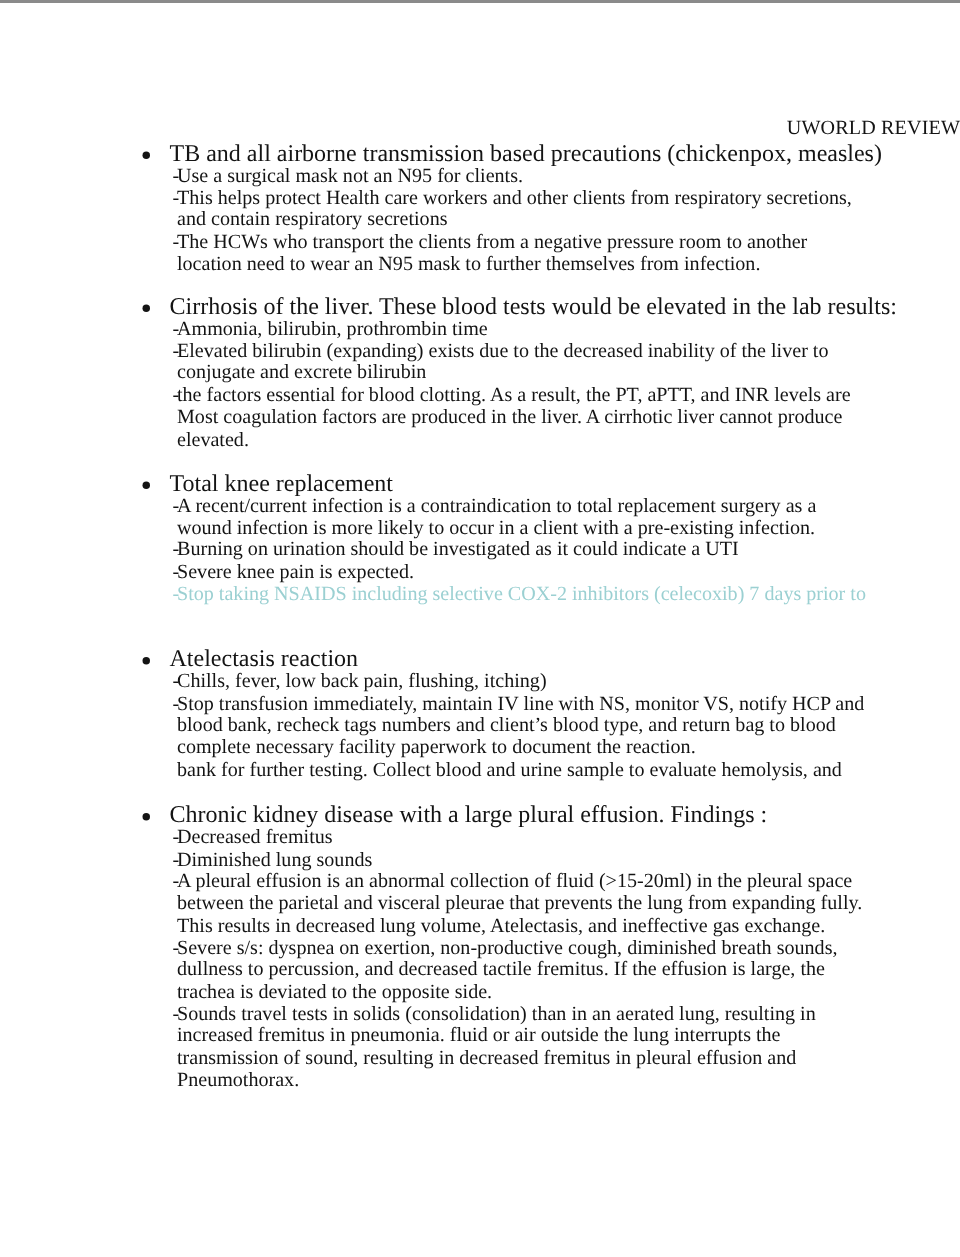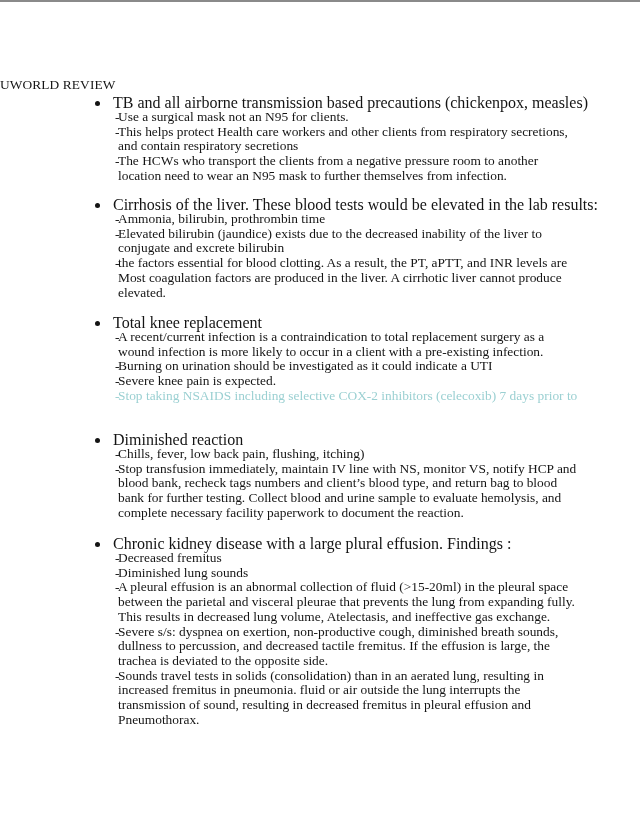--- a/index.html
+++ b/index.html
@@ -3,21 +3,21 @@
 <meta charset="utf-8">
 <style>
   html, body { margin: 0; padding: 0; }
   body {
     width: 640px; height: 838px; background: #ffffff; position: relative; overflow: hidden;
     font-family: "Liberation Serif", "DejaVu Serif", serif; color: #141414;
   }
   .topline { position: absolute; top: 0; left: 0; width: 640px; height: 2px; background: #8a8a8a; }
   .page { position: absolute; left: 0; top: 0; width: 640px; }
   .title {
-    position: absolute; top: 77px; left: 0; width: 640px; text-align: left;
+    position: absolute; top: 77px; left: 0; width: 640px; text-align: right;
     font-size: 13.4px; line-height: 16px; letter-spacing: 0.1px;
   }
   .section { position: absolute; left: 0; width: 640px; }
   .bullet-row { position: relative; height: 15px; font-size: 16px; line-height: 15px; }
   .bullet-dot { position: absolute; left: 95px; top: 6px; width: 5px; height: 5px; border-radius: 50%; background: #141414; }
   .bullet-text { position: absolute; left: 113px; top: 0; white-space: nowrap; }
   .sub { position: relative; font-size: 13.4px; line-height: 14.7px; }
   .sub .dash { position: absolute; left: 115px; top: 0; }
   .sub .text { margin-left: 118px; width: 450px; }
   .sub .text div { white-space: nowrap; }
@@ -64,21 +64,21 @@
       </div>
       <div class="sub">
         <span class="dash">-</span>
         <div class="text">
           <div>Ammonia, bilirubin, prothrombin time</div>
         </div>
       </div>
       <div class="sub">
         <span class="dash">-</span>
         <div class="text">
-          <div>Elevated bilirubin (jaundice) exists due to the decreased inability of the liver to</div>
+          <div>Elevated bilirubin (expanding) exists due to the decreased inability of the liver to</div>
           <div>conjugate and excrete bilirubin</div>
         </div>
       </div>
       <div class="sub">
         <span class="dash">-</span>
         <div class="text">
           <div>the factors essential for blood clotting. As a result, the PT, aPTT, and INR levels are</div>
           <div>Most coagulation factors are produced in the liver. A cirrhotic liver cannot produce</div>
           <div>elevated.</div>
         </div>
@@ -111,35 +111,35 @@
       <div class="sub teal">
         <span class="dash">-</span>
         <div class="text">
           <div>Stop taking NSAIDS including selective COX-2 inhibitors (celecoxib) 7 days prior to</div>
         </div>
       </div>
     </div>
   <div class="section" style="top:432px">
       <div class="bullet-row">
         <span class="bullet-dot"></span>
-        <span class="bullet-text">Diminished reaction</span>
+        <span class="bullet-text">Atelectasis reaction</span>
       </div>
       <div class="sub">
         <span class="dash">-</span>
         <div class="text">
           <div>Chills, fever, low back pain, flushing, itching)</div>
         </div>
       </div>
       <div class="sub">
         <span class="dash">-</span>
         <div class="text">
           <div>Stop transfusion immediately, maintain IV line with NS, monitor VS, notify HCP and</div>
           <div>blood bank, recheck tags numbers and client’s blood type, and return bag to blood</div>
+          <div>complete necessary facility paperwork to document the reaction.</div>
           <div>bank for further testing. Collect blood and urine sample to evaluate hemolysis, and</div>
-          <div>complete necessary facility paperwork to document the reaction.</div>
         </div>
       </div>
     </div>
   <div class="section" style="top:536px">
       <div class="bullet-row">
         <span class="bullet-dot"></span>
         <span class="bullet-text">Chronic kidney disease with a large plural effusion. Findings :</span>
       </div>
       <div class="sub">
         <span class="dash">-</span>

